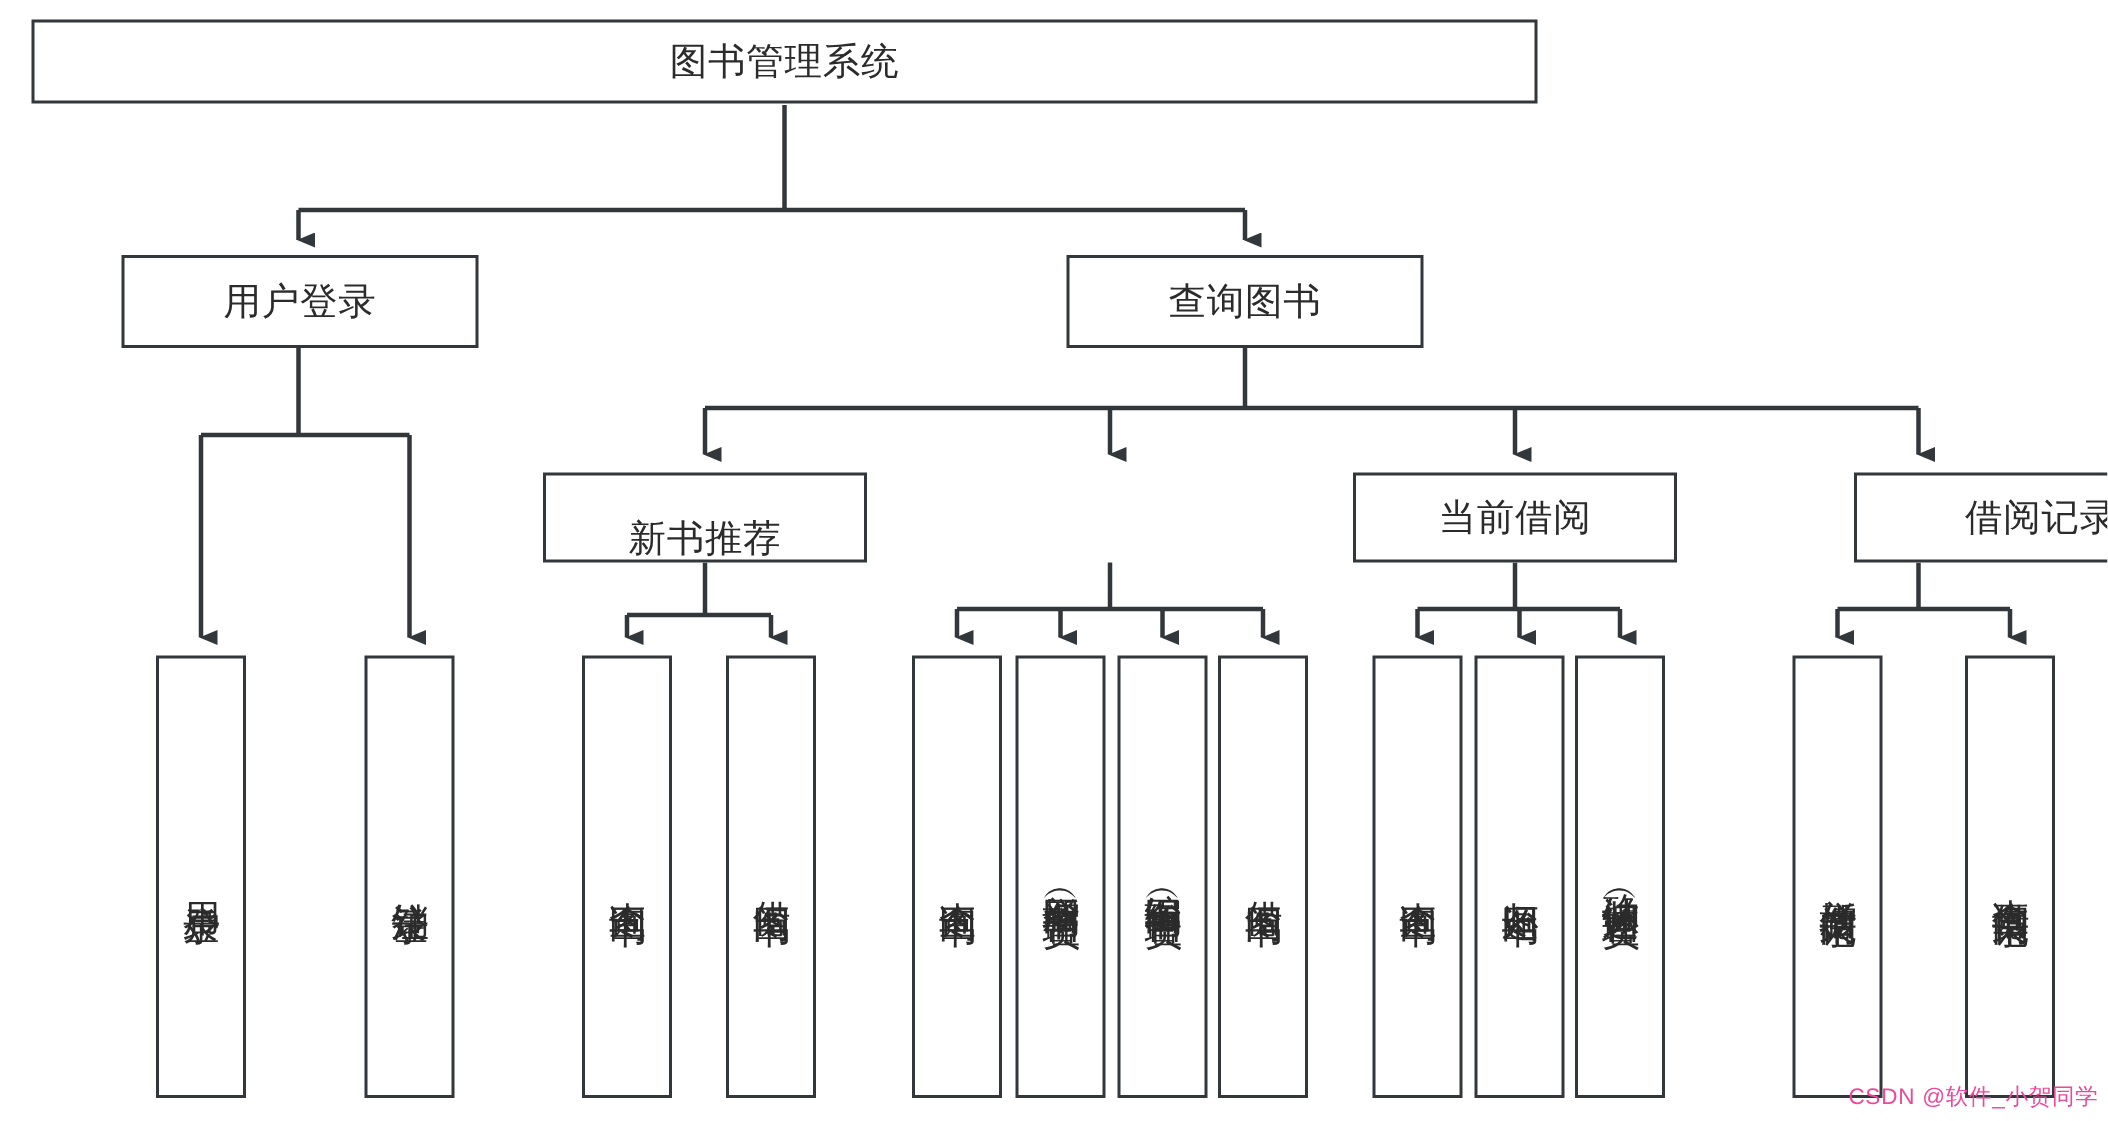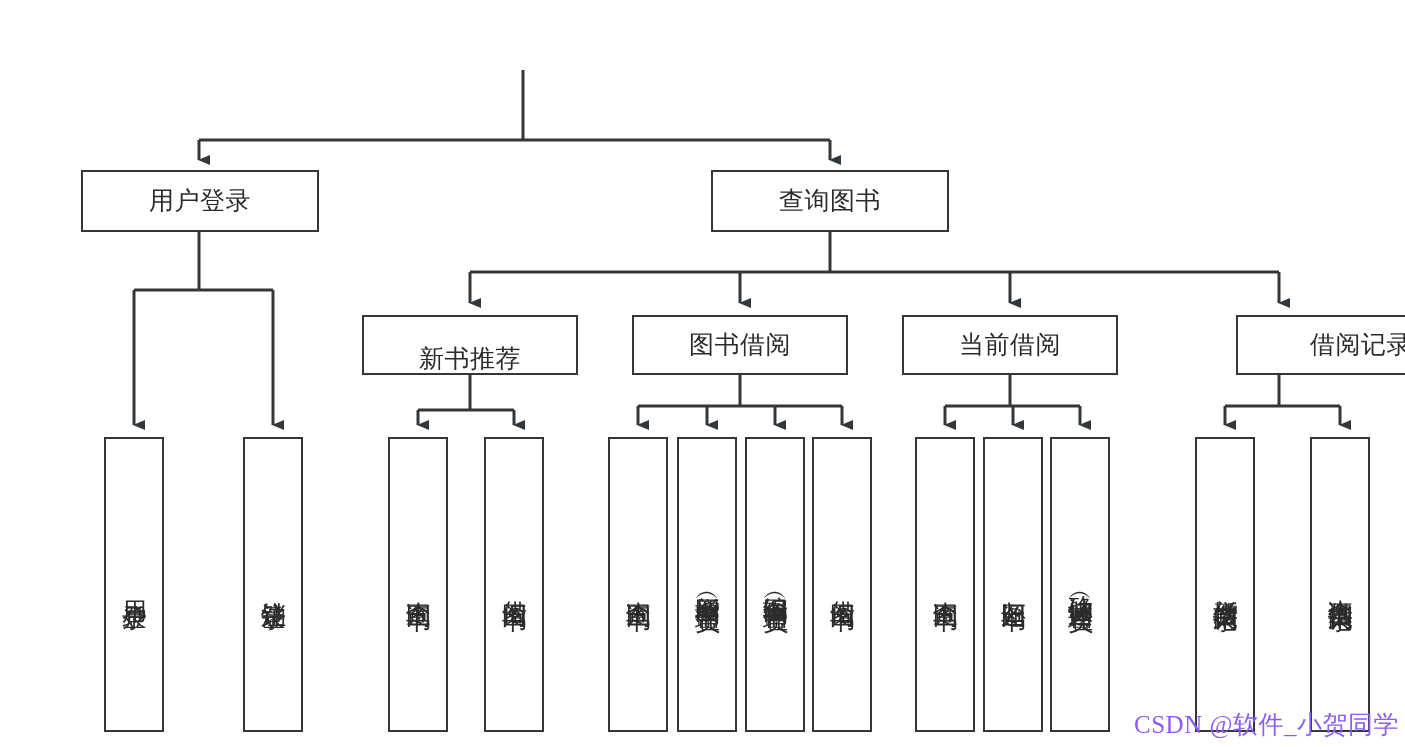--- a/index.html
+++ b/index.html
@@ -58,26 +58,26 @@
     text-orientation: upright;
     font-size: 25px;
     line-height: 1.12;
     letter-spacing: 2px;
     white-space: nowrap;
   }
   .watermark {
     position: absolute;
     right: 6px;
     bottom: 6px;
-    font-size: 25px;
-    color: #8b5cf6;
+    font-size: 15px;
+    color: #ec4899;
     letter-spacing: 0.5px;
     z-index: 3;
     white-space: nowrap;
-    font-family: Liberation Serif, serif;
+    font-family: Liberation Sans, sans-serif;
   }
 </style>
 </head>
 <body>
 
 <div id="diagram-root">
 
   <svg id="diagram-svg" viewBox="0 0 1405 747" xmlns="http://www.w3.org/2000/svg">
     <defs>
       <marker id="arrow" viewBox="0 0 10 12" refX="5" refY="11" markerWidth="10" markerHeight="12" orient="auto-start-reverse" markerUnits="userSpaceOnUse">
@@ -121,36 +121,36 @@
       <path d="M 1013 406 L 1013 425" marker-end="url(#arrow)"></path>
       <path d="M 1080 406 L 1080 425" marker-end="url(#arrow)"></path>
 
       <path d="M 1279 375 L 1279 406"></path>
       <path d="M 1225 406 L 1340 406"></path>
       <path d="M 1225 406 L 1225 425" marker-end="url(#arrow)"></path>
       <path d="M 1340 406 L 1340 425" marker-end="url(#arrow)"></path>
     </g>
   </svg>
 
+  <div class="node root horiz" style="left:21px; top:13px; width:1004px; height:56px;">
+    <span class="label">图书管理系统</span>
+  </div>
 
   <div class="node horiz" style="left:81px; top:170px; width:238px; height:62px;">
     <span class="label">用户登录</span>
   </div>
 
   <div class="node horiz" style="left:711px; top:170px; width:238px; height:62px;">
     <span class="label">查询图书</span>
   </div>
 
   <div class="node horiz" style="left:362px; top:315px; width:216px; height:60px;align-items:flex-end;">
     <span class="label">新书推荐</span>
   </div>
 
-  <div class="node horiz" style="left:632px; top:315px; width:216px; height:60px;">
-    <span class="label">图书借阅</span>
-  </div>
 
   <div class="node horiz" style="left:902px; top:315px; width:216px; height:60px;justify-content:center;">
     <span class="label">当前借阅</span>
   </div>
 
   <div class="node horiz" style="left:1236px; top:315px; width:250px; height:60px;">
     <span class="label">借阅记录</span>
   </div>
 
   <div class="node vert" style="left:104px; top:437px; width:60px; height:295px;">

